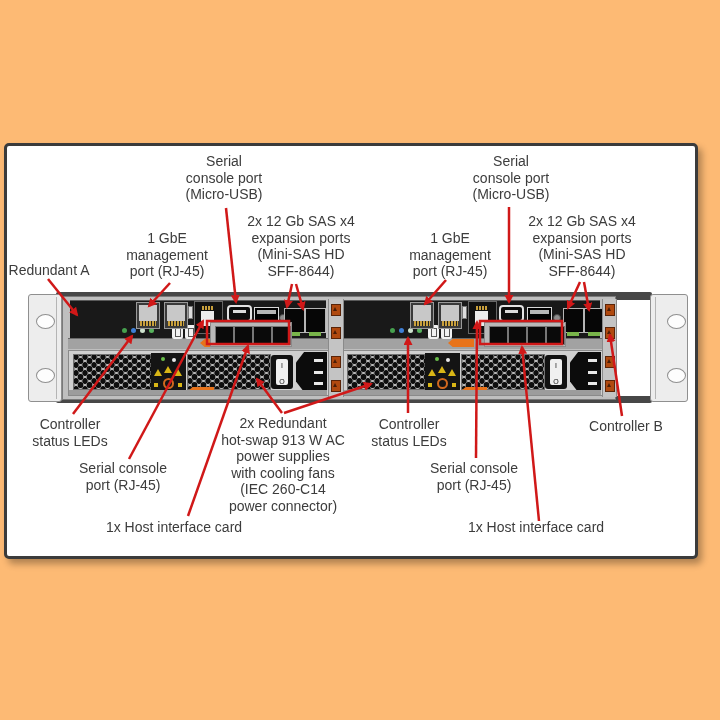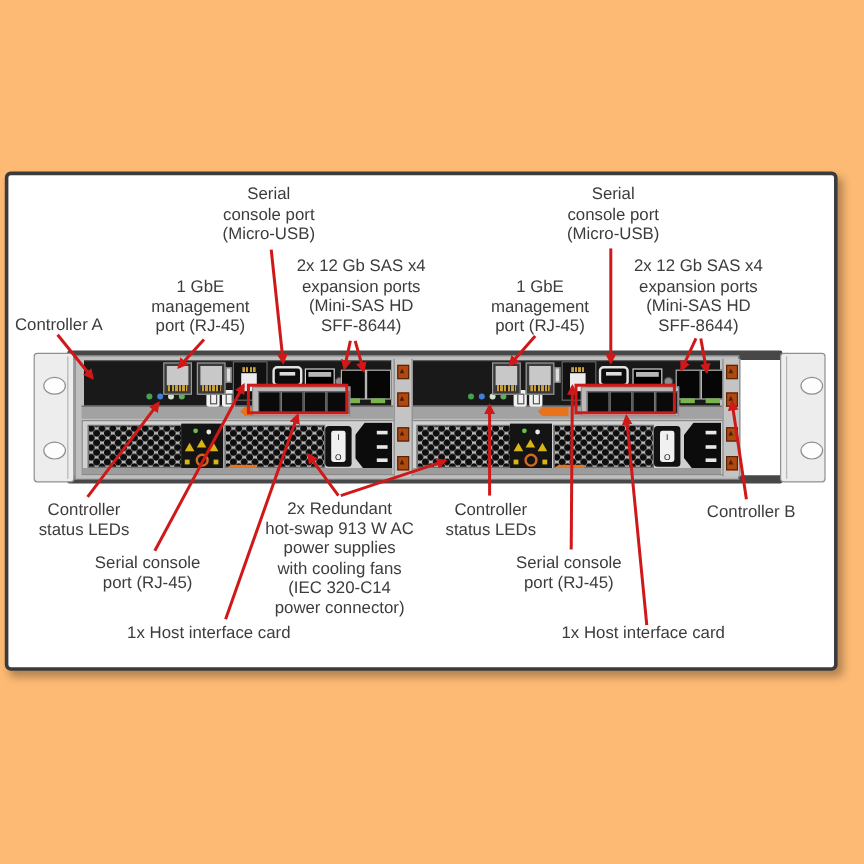--- a/index.html
+++ b/index.html
@@ -279,35 +279,35 @@
   <div class="callout" style="left:582px;top:213px;">2x 12 Gb SAS x4
 expansion ports
 (Mini-SAS HD
 SFF-8644)</div>
   <div class="callout" style="left:167px;top:230px;">1 GbE
 management
 port (RJ-45)</div>
   <div class="callout" style="left:450px;top:230px;">1 GbE
 management
 port (RJ-45)</div>
-  <div class="callout" style="left:49px;top:262px;">Controller A</div>
+  <div class="callout" style="left:49px;top:262px;">Redundant A</div>
   <div class="callout" style="left:626px;top:418px;">Controller B</div>
   <div class="callout" style="left:70px;top:416px;">Controller
 status LEDs</div>
   <div class="callout" style="left:409px;top:416px;">Controller
 status LEDs</div>
   <div class="callout" style="left:123px;top:460px;">Serial console
 port (RJ-45)</div>
   <div class="callout" style="left:474px;top:460px;">Serial console
 port (RJ-45)</div>
   <div class="callout" style="left:283px;top:415px;">2x Redundant
 hot-swap 913 W AC
 power supplies
 with cooling fans
-(IEC 320-C14
+(IEC 260-C14
 power connector)</div>
   <div class="callout" style="left:174px;top:519px;">1x Host interface card</div>
   <div class="callout" style="left:536px;top:519px;">1x Host interface card</div>
 
   <svg class="overlay" width="720" height="720">
     <defs>
       <marker id="ah" markerUnits="userSpaceOnUse" markerWidth="10" markerHeight="10" refX="7" refY="4.5" orient="auto">
         <path d="M0,0 L9,4.5 L0,9 z" fill="#d01818"></path>
       </marker>
     </defs>

